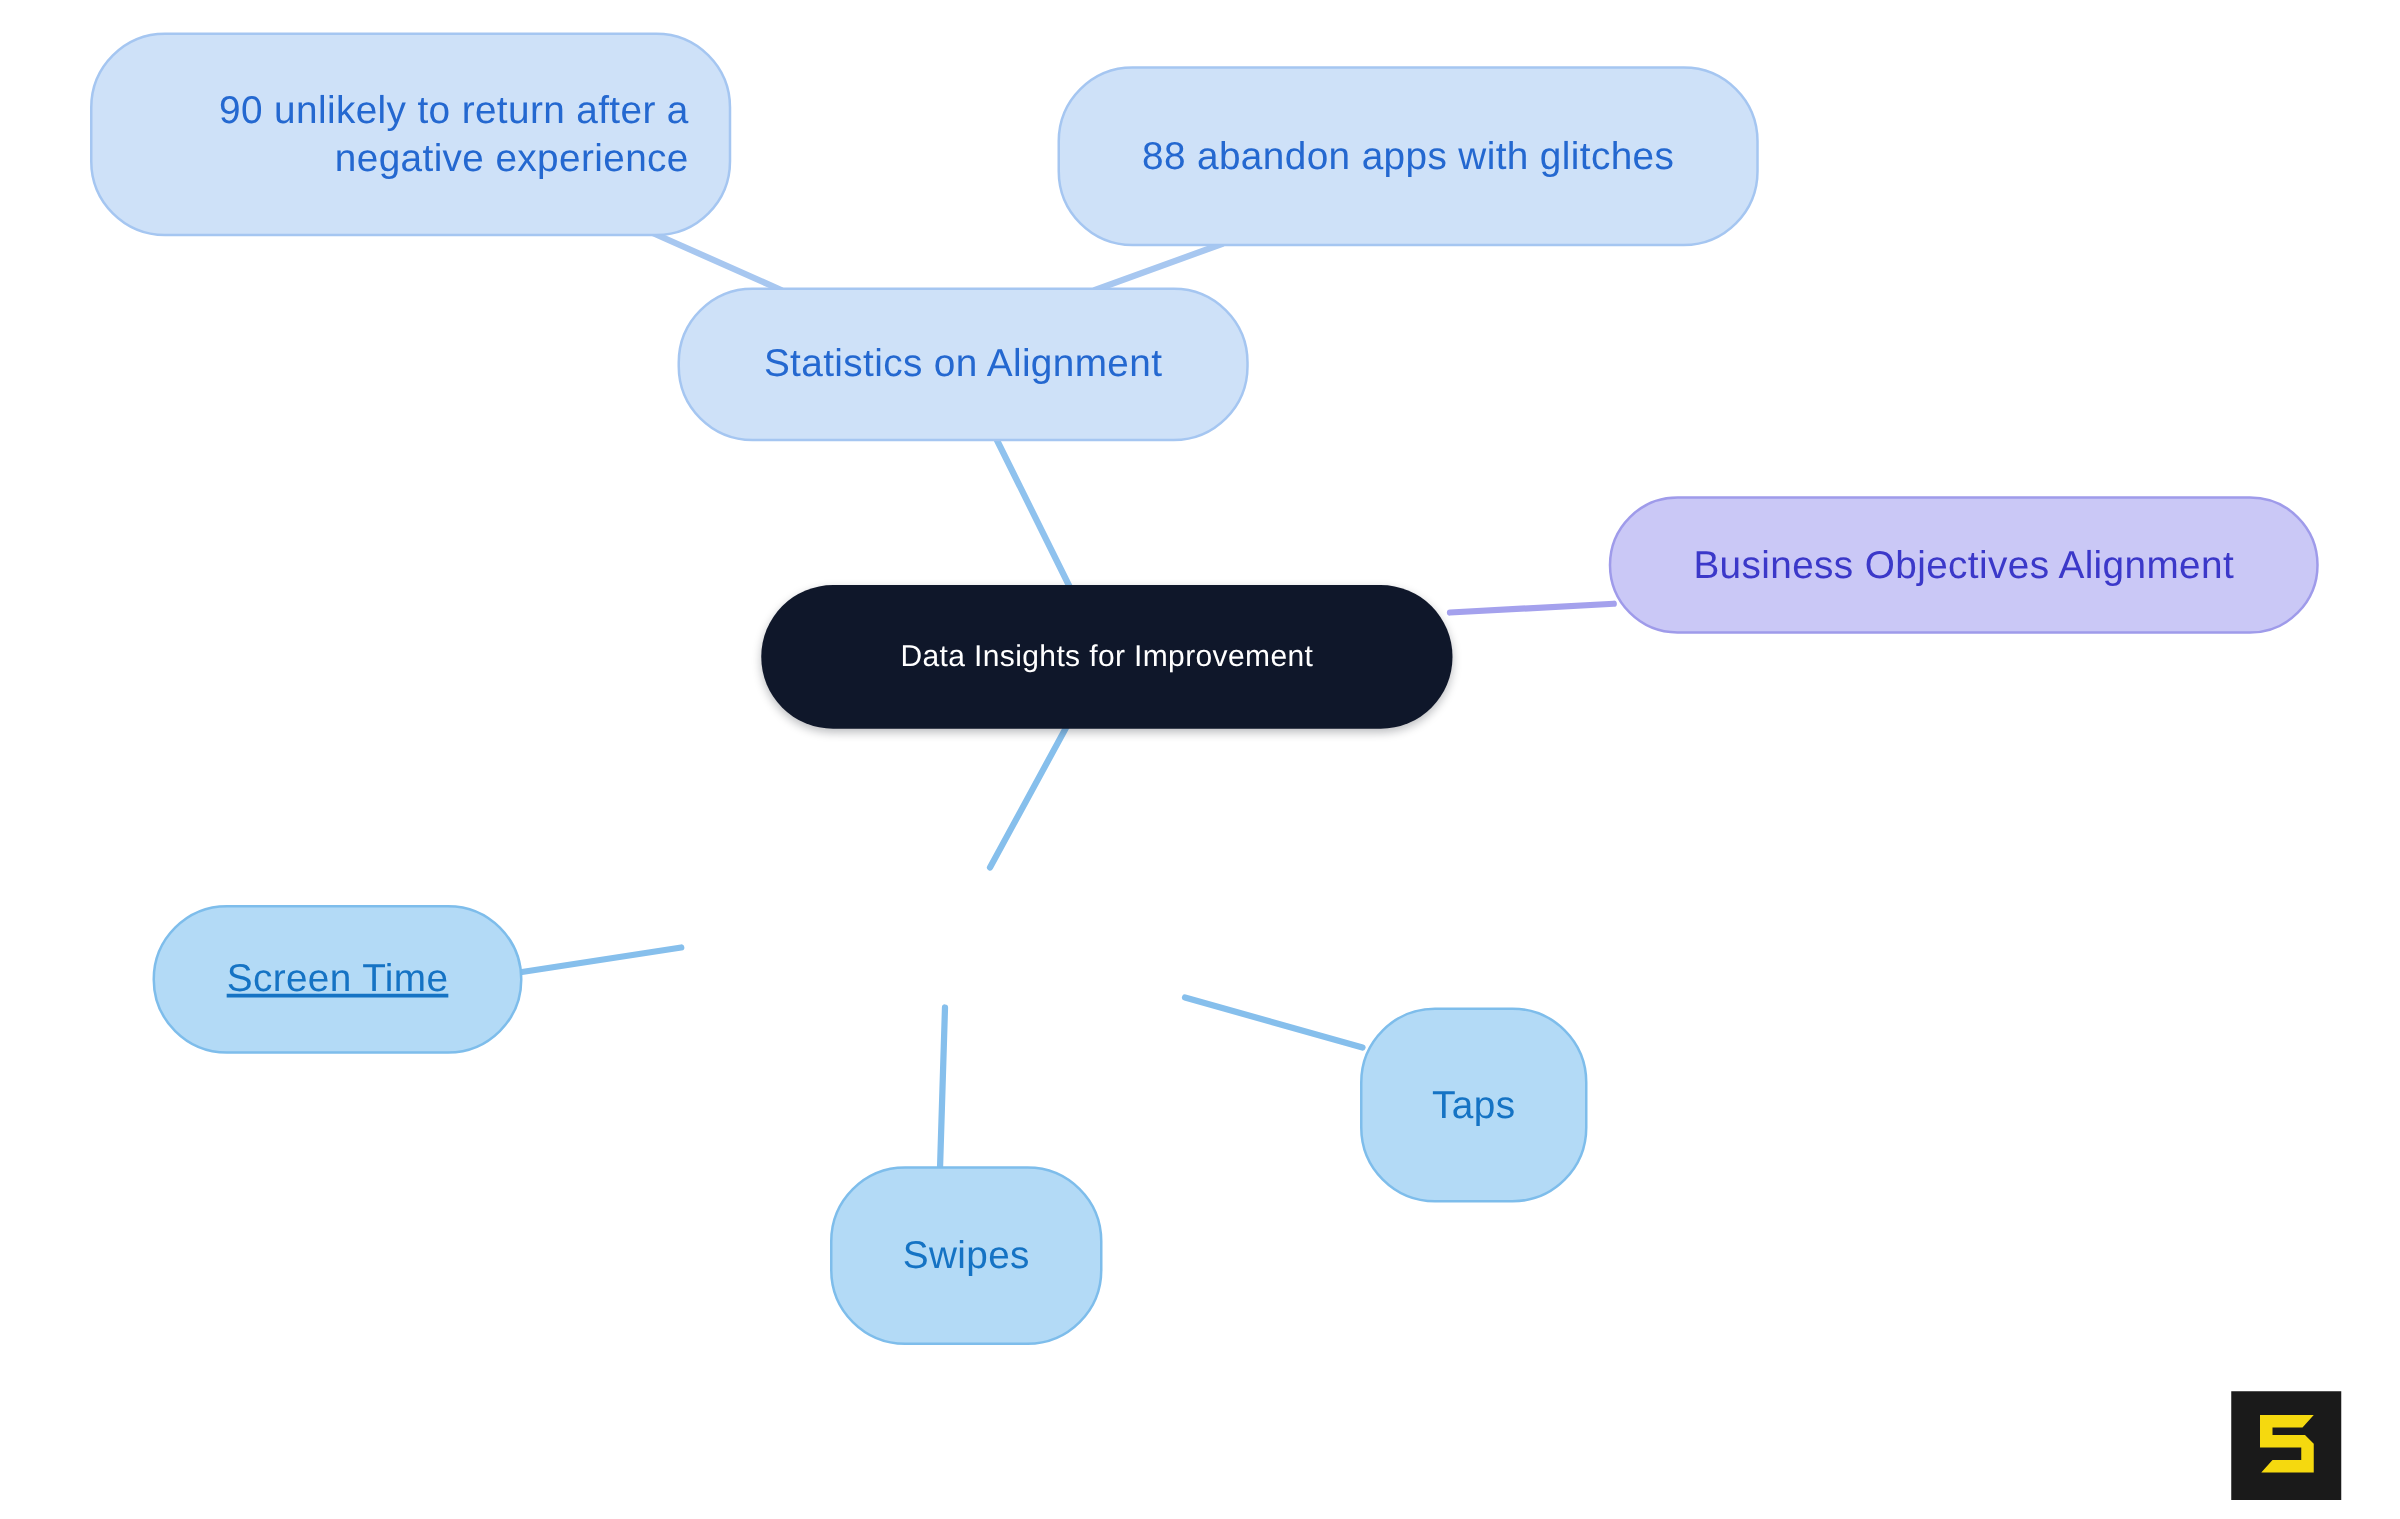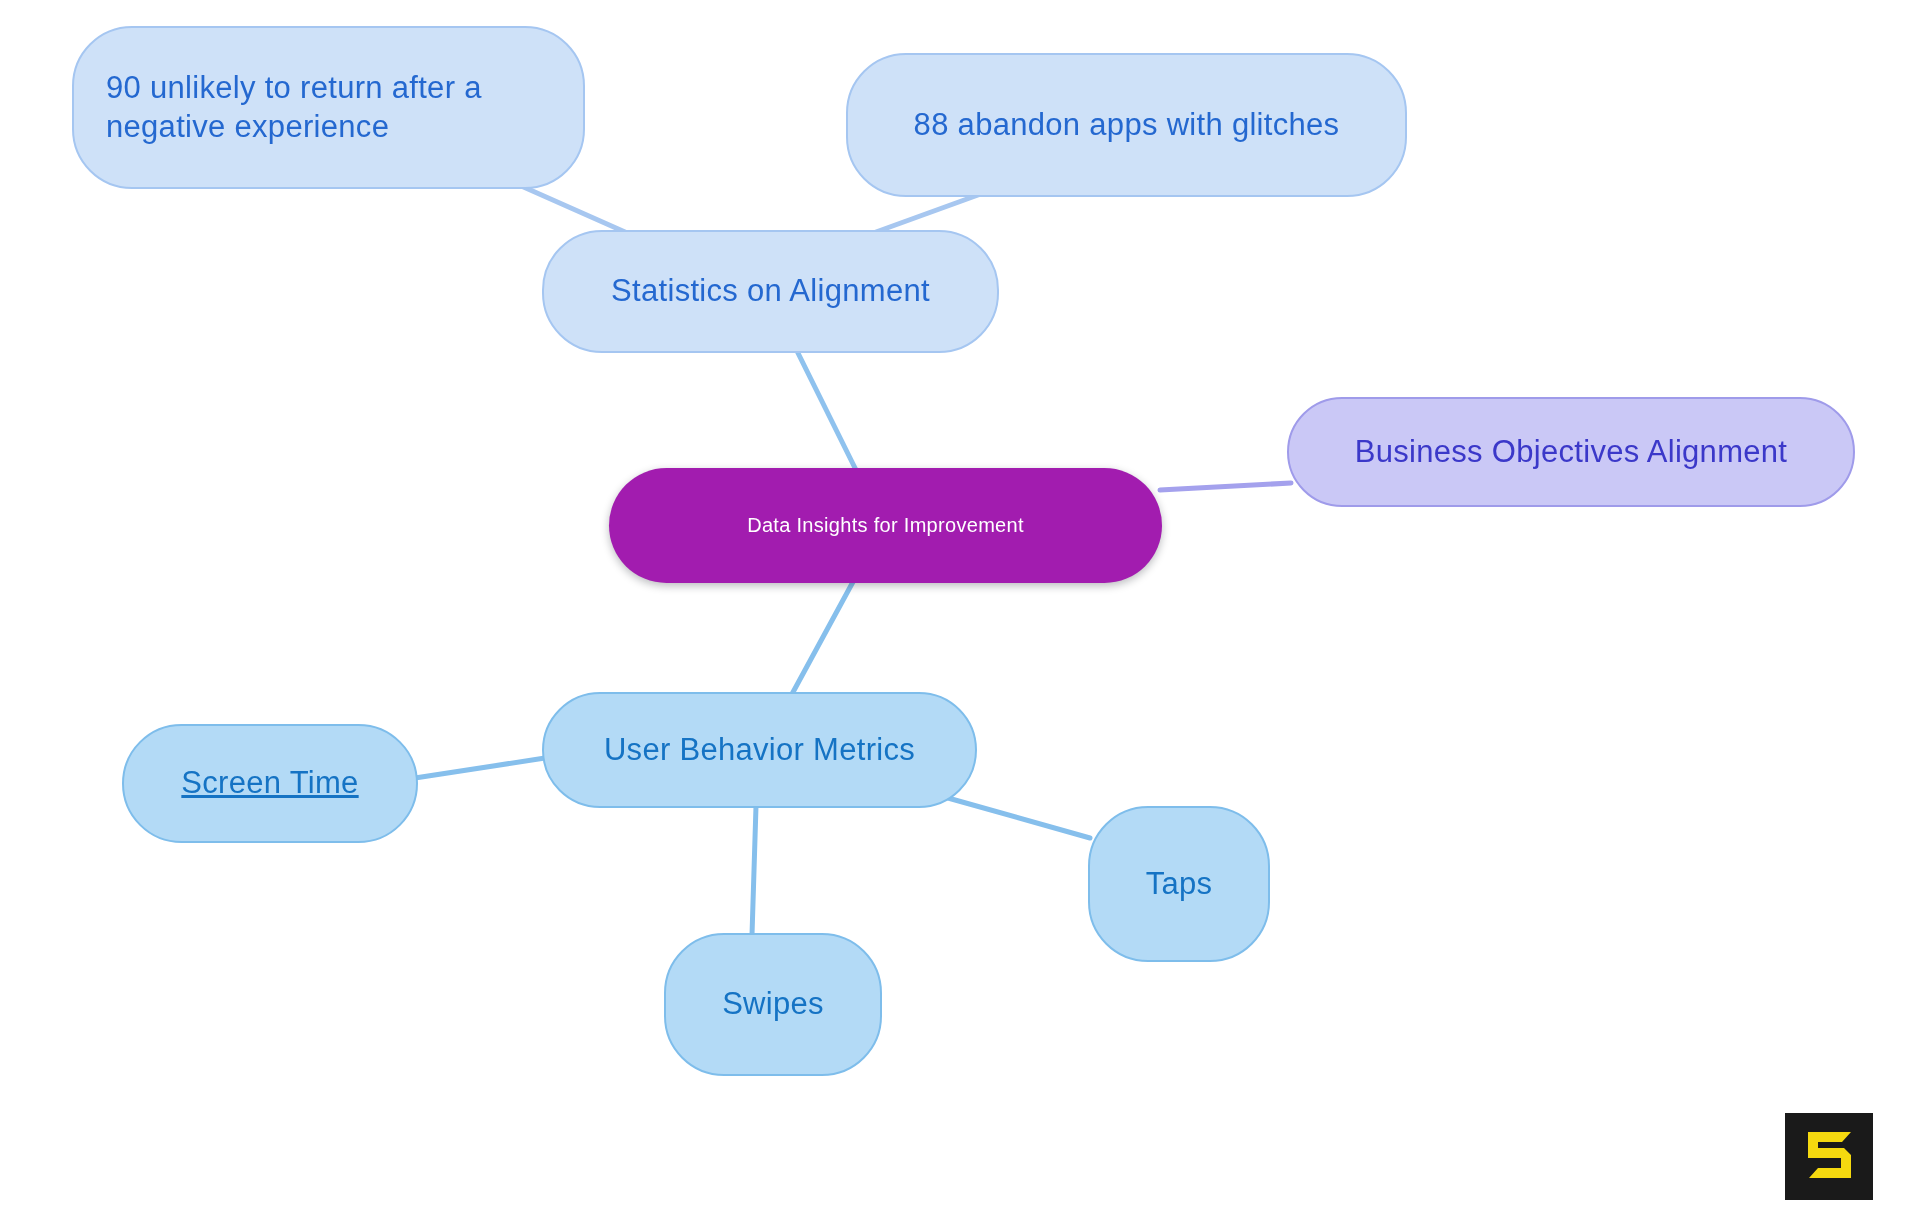--- a/index.html
+++ b/index.html
@@ -22,21 +22,21 @@
     left: 0; top: 0;
     width: 1920px; height: 1215px;
     pointer-events: none;
   }
   .node {
     position: absolute;
     box-sizing: border-box;
     display: flex;
     align-items: center;
     justify-content: center;
-    text-align: left;
+    text-align: right;
     border: 2px solid transparent;
     border-radius: 60px;
     font-size: 31px;
     letter-spacing: 0.3px;
     line-height: 1.25;
     cursor: pointer;
   }
   
   .branch-retention {
     background: #cee1f8;
@@ -49,26 +49,26 @@
     border-color: #7ebdeb;
     color: #1573c4;
   }
   
   .branch-business {
     background: #cac8f6;
     border-color: #9f9bea;
     color: #3b38c9;
   }
   .node-central {
-    background: #a21caf;
+    background: #0f172a;
     border: none;
     color: #ffffff;
     border-radius: 58px;
     box-shadow: 0 3px 8px rgba(10, 15, 25, 0.28);
-    font-size: 20px;
+    font-size: 24px;
   }
 
   #n-central     { left: 609px;  top: 468px; width: 553px; height: 115px; }
   #n-statistics  { left: 542px;  top: 230px; width: 457px; height: 123px; }
   #n-negative    { left: 72px;   top: 26px;  width: 513px; height: 163px; }
   #n-negative .lbl { max-width: 445px; }
   #n-glitches    { left: 846px;  top: 53px;  width: 561px; height: 144px; }
   #n-business    { left: 1287px; top: 397px; width: 568px; height: 110px; }
   #n-ubm         { left: 542px;  top: 692px; width: 435px; height: 116px; }
   #n-screen      { left: 122px;  top: 724px; width: 296px; height: 119px; text-decoration: underline; }
@@ -116,23 +116,20 @@
   </div>
 
   <div class="node node-central" id="n-central">
     <span class="lbl">Data Insights for Improvement</span>
   </div>
 
   <div class="node branch-business" id="n-business">
     <span class="lbl">Business Objectives Alignment</span>
   </div>
 
-  <div class="node branch-behavior" id="n-ubm">
-    <span class="lbl">User Behavior Metrics</span>
-  </div>
 
   <div class="node branch-behavior" id="n-screen">
     <span class="lbl">Screen Time</span>
   </div>
 
   <div class="node branch-behavior" id="n-taps">
     <span class="lbl">Taps</span>
   </div>
 
   <div class="node branch-behavior" id="n-swipes">

